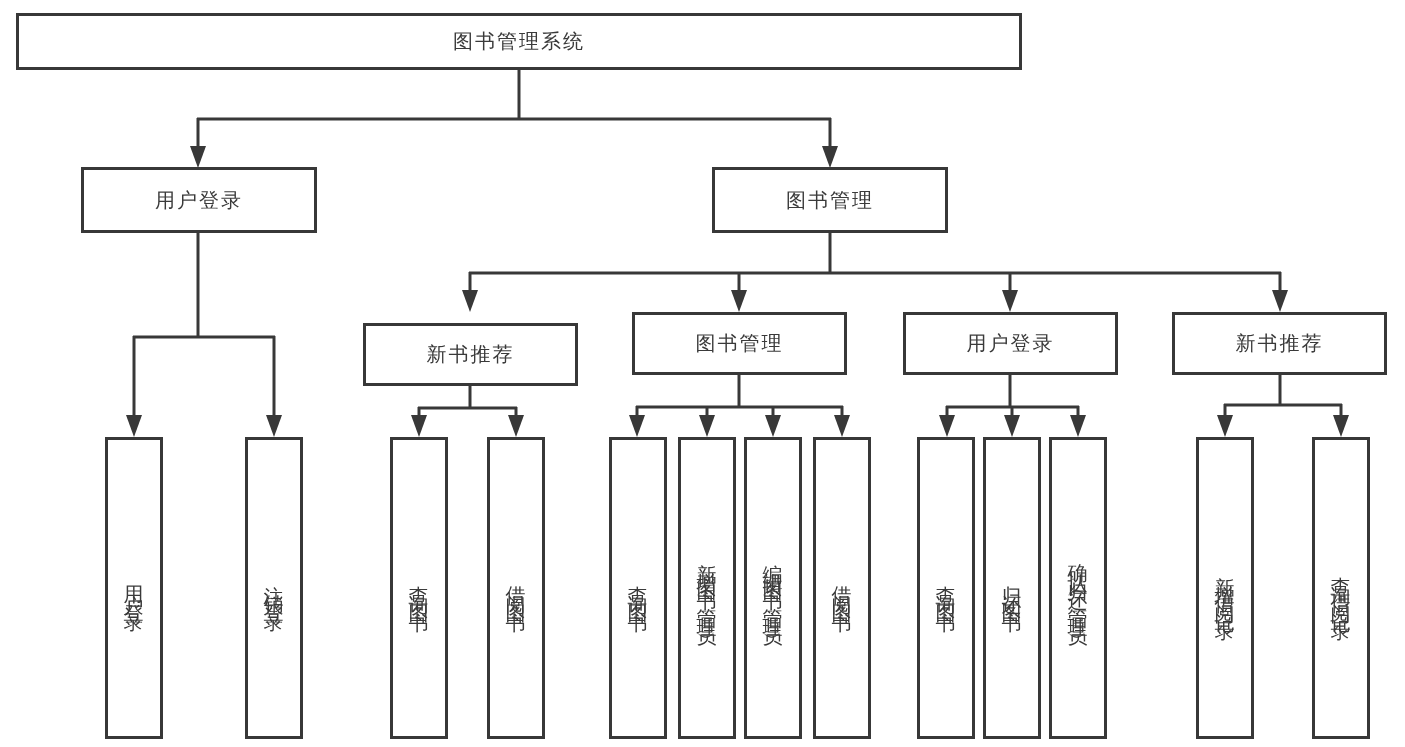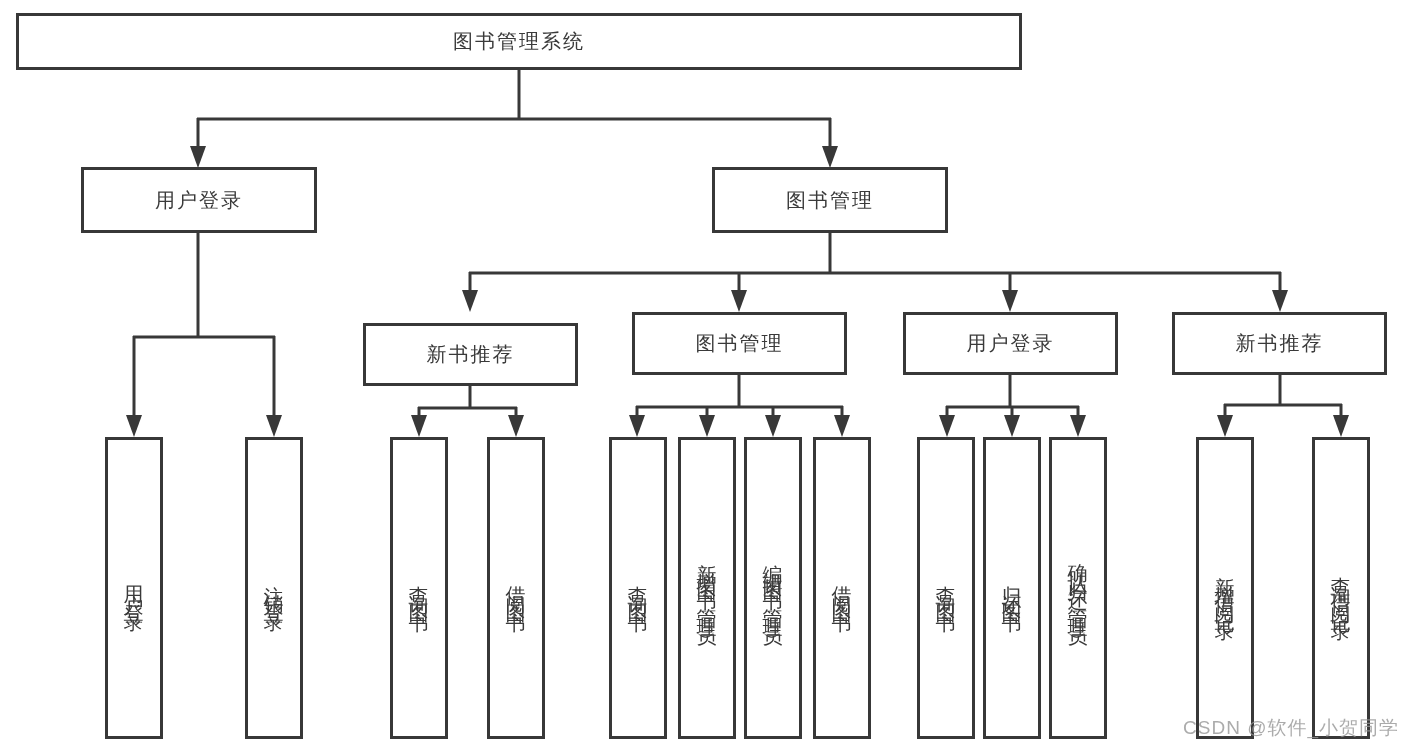--- a/index.html
+++ b/index.html
@@ -185,15 +185,14 @@
     <span class="vtext">确认归还（管理员）</span>
   </div>
 
   <div class="box" style="left:1196px;top:437px;width:58px;height:302px">
     <span class="vtext">新增借阅记录</span>
   </div>
   <div class="box" style="left:1312px;top:437px;width:58px;height:302px">
     <span class="vtext">查询借阅记录</span>
   </div>
 
-  <div class="watermark">CSDN @软件_小贺同学</div>
 
 </div>
 
 </body></html>

